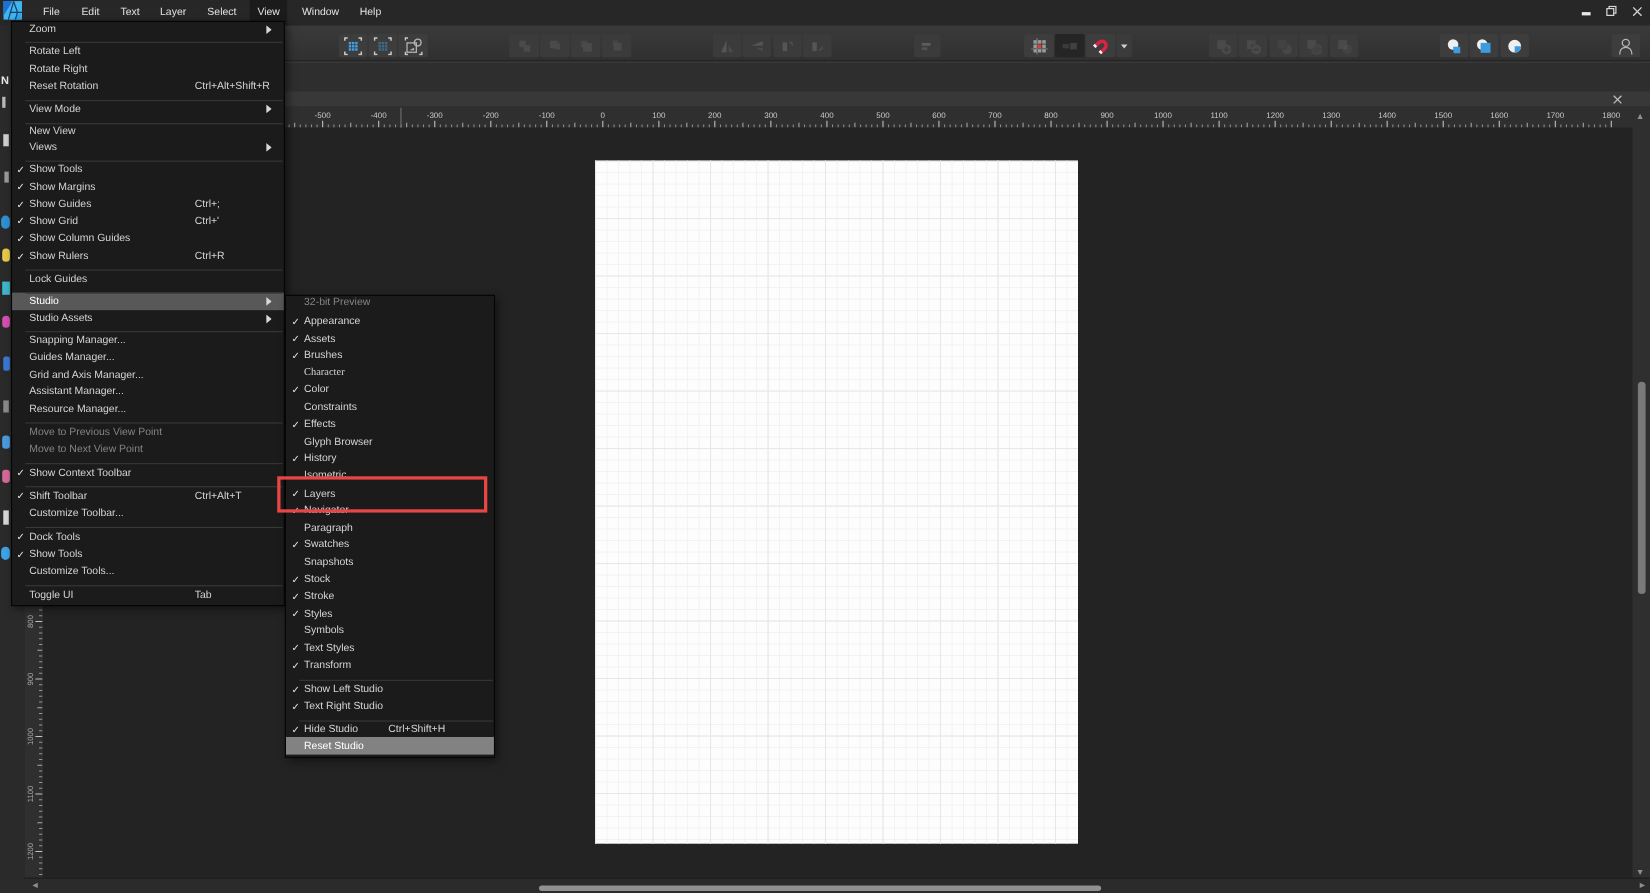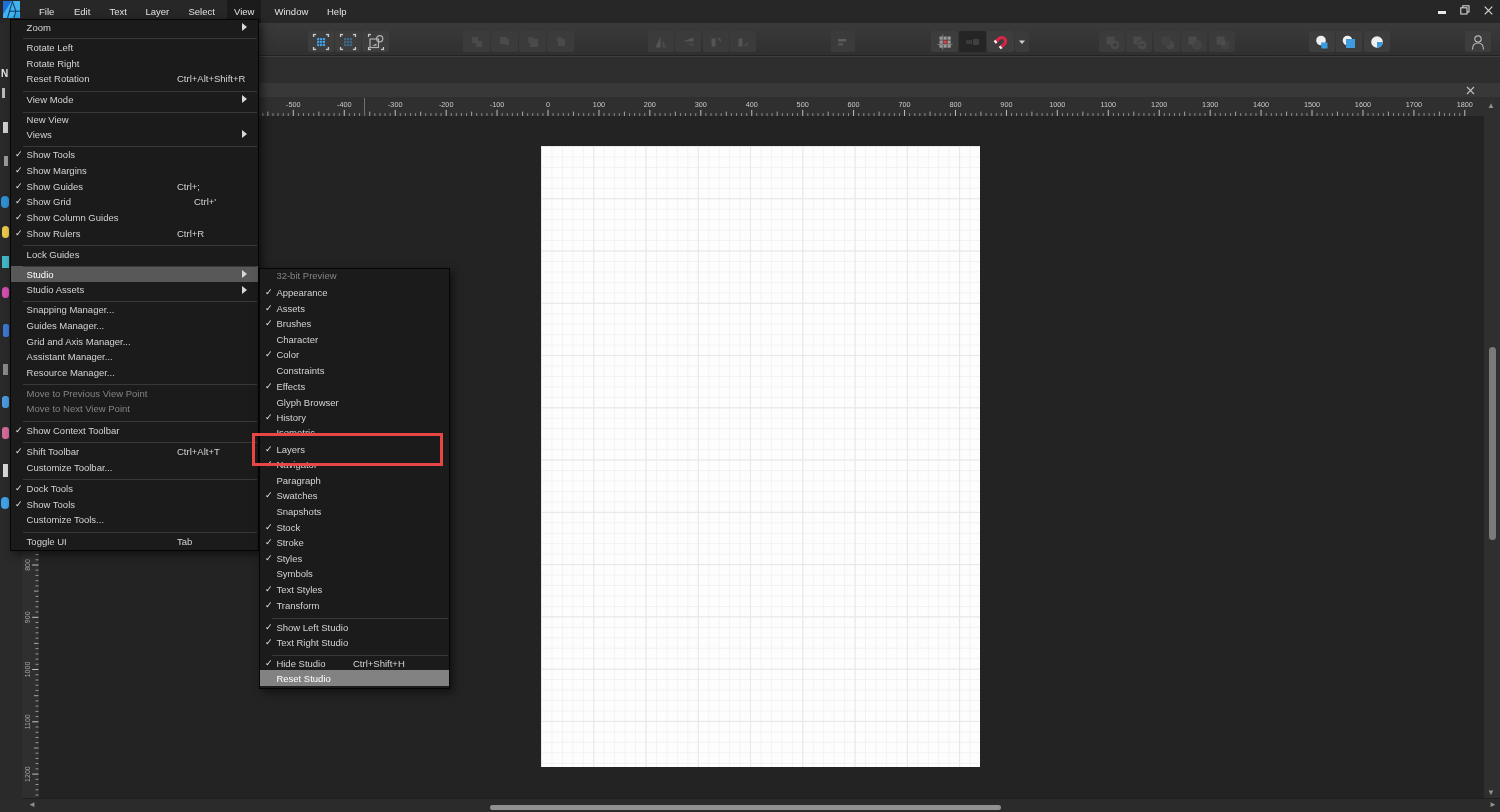--- a/index.html
+++ b/index.html
@@ -792,21 +792,21 @@
         <span class="lbl" style="color:#d4d4d4">Show Margins</span>
       </div>
       <div class="mrow" style="top:158.0px;height:15.8px;">
         <span class="chk">✓</span>
         <span class="lbl" style="color:#d4d4d4">Show Guides</span>
         <span class="sc" style="left:166px;color:#d4d4d4">Ctrl+;</span>
       </div>
       <div class="mrow" style="top:173.6px;height:15.8px;">
         <span class="chk">✓</span>
         <span class="lbl" style="color:#d4d4d4">Show Grid</span>
-        <span class="sc" style="left:183px;color:#d4d4d4">Ctrl+'</span>
+        <span class="sc" style="left:166px;color:#d4d4d4">Ctrl+'</span>
       </div>
       <div class="mrow" style="top:189.4px;height:15.8px;">
         <span class="chk">✓</span>
         <span class="lbl" style="color:#d4d4d4">Show Column Guides</span>
       </div>
       <div class="mrow" style="top:205.0px;height:15.8px;">
         <span class="chk">✓</span>
         <span class="lbl" style="color:#d4d4d4">Show Rulers</span>
         <span class="sc" style="left:166px;color:#d4d4d4">Ctrl+R</span>
       </div>
@@ -895,21 +895,21 @@
         <span class="lbl" style="color:#d4d4d4">Appearance</span>
       </div>
       <div class="mrow" style="top:30.7px;height:15.7px;">
         <span class="chk">✓</span>
         <span class="lbl" style="color:#d4d4d4">Assets</span>
       </div>
       <div class="mrow" style="top:46.1px;height:15.7px;">
         <span class="chk">✓</span>
         <span class="lbl" style="color:#d4d4d4">Brushes</span>
       </div>
-      <div class="mrow" style="top:61.8px;height:15.7px;">
+      <div class="mrow" style="top:61.8px;height:15.7px;font-family:Liberation Serif, serif;">
         <span class="lbl" style="color:#d4d4d4">Character</span>
       </div>
       <div class="mrow" style="top:77.4px;height:15.7px;">
         <span class="chk">✓</span>
         <span class="lbl" style="color:#d4d4d4">Color</span>
       </div>
       <div class="mrow" style="top:92.9px;height:15.7px;">
         <span class="lbl" style="color:#d4d4d4">Constraints</span>
       </div>
       <div class="mrow" style="top:109.1px;height:15.7px;">

